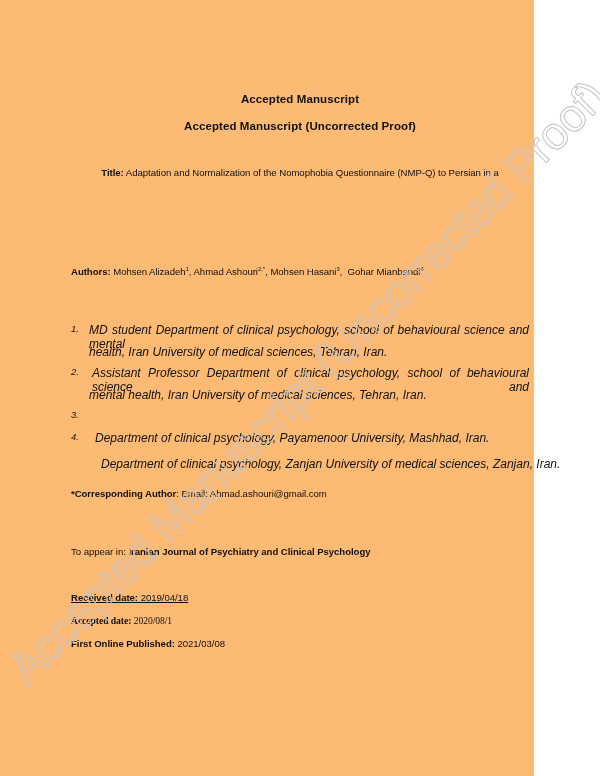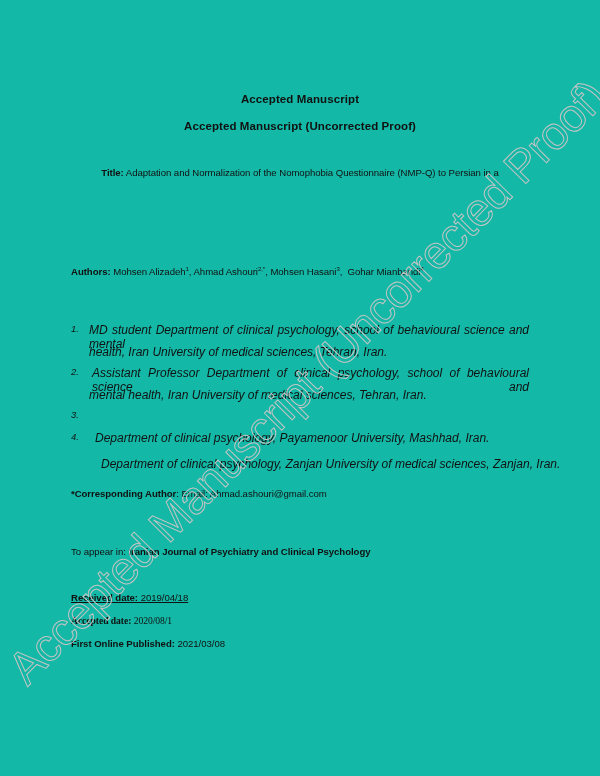--- a/index.html
+++ b/index.html
@@ -11,22 +11,22 @@
       width: 600px;
       height: 776px;
       position: relative;
       overflow: hidden;
       font-family: "Liberation Sans", "DejaVu Sans", sans-serif;
       color: #111111;
     }
     .page {
       position: absolute;
       left: 0; top: 0;
-      width: 600px; height: 776px;
-      background: #14b8a6;
+      width: 534px; height: 776px;
+      background: #fdba74;
     }
     .abs { position: absolute; white-space: nowrap; }
     .center { left: 0; width: 600px; text-align: center; }
     .heading {
       font-size: 11.5px;
       font-weight: bold;
       letter-spacing: 0.1px;
     }
     .body-text {
       font-size: 9.6px;

